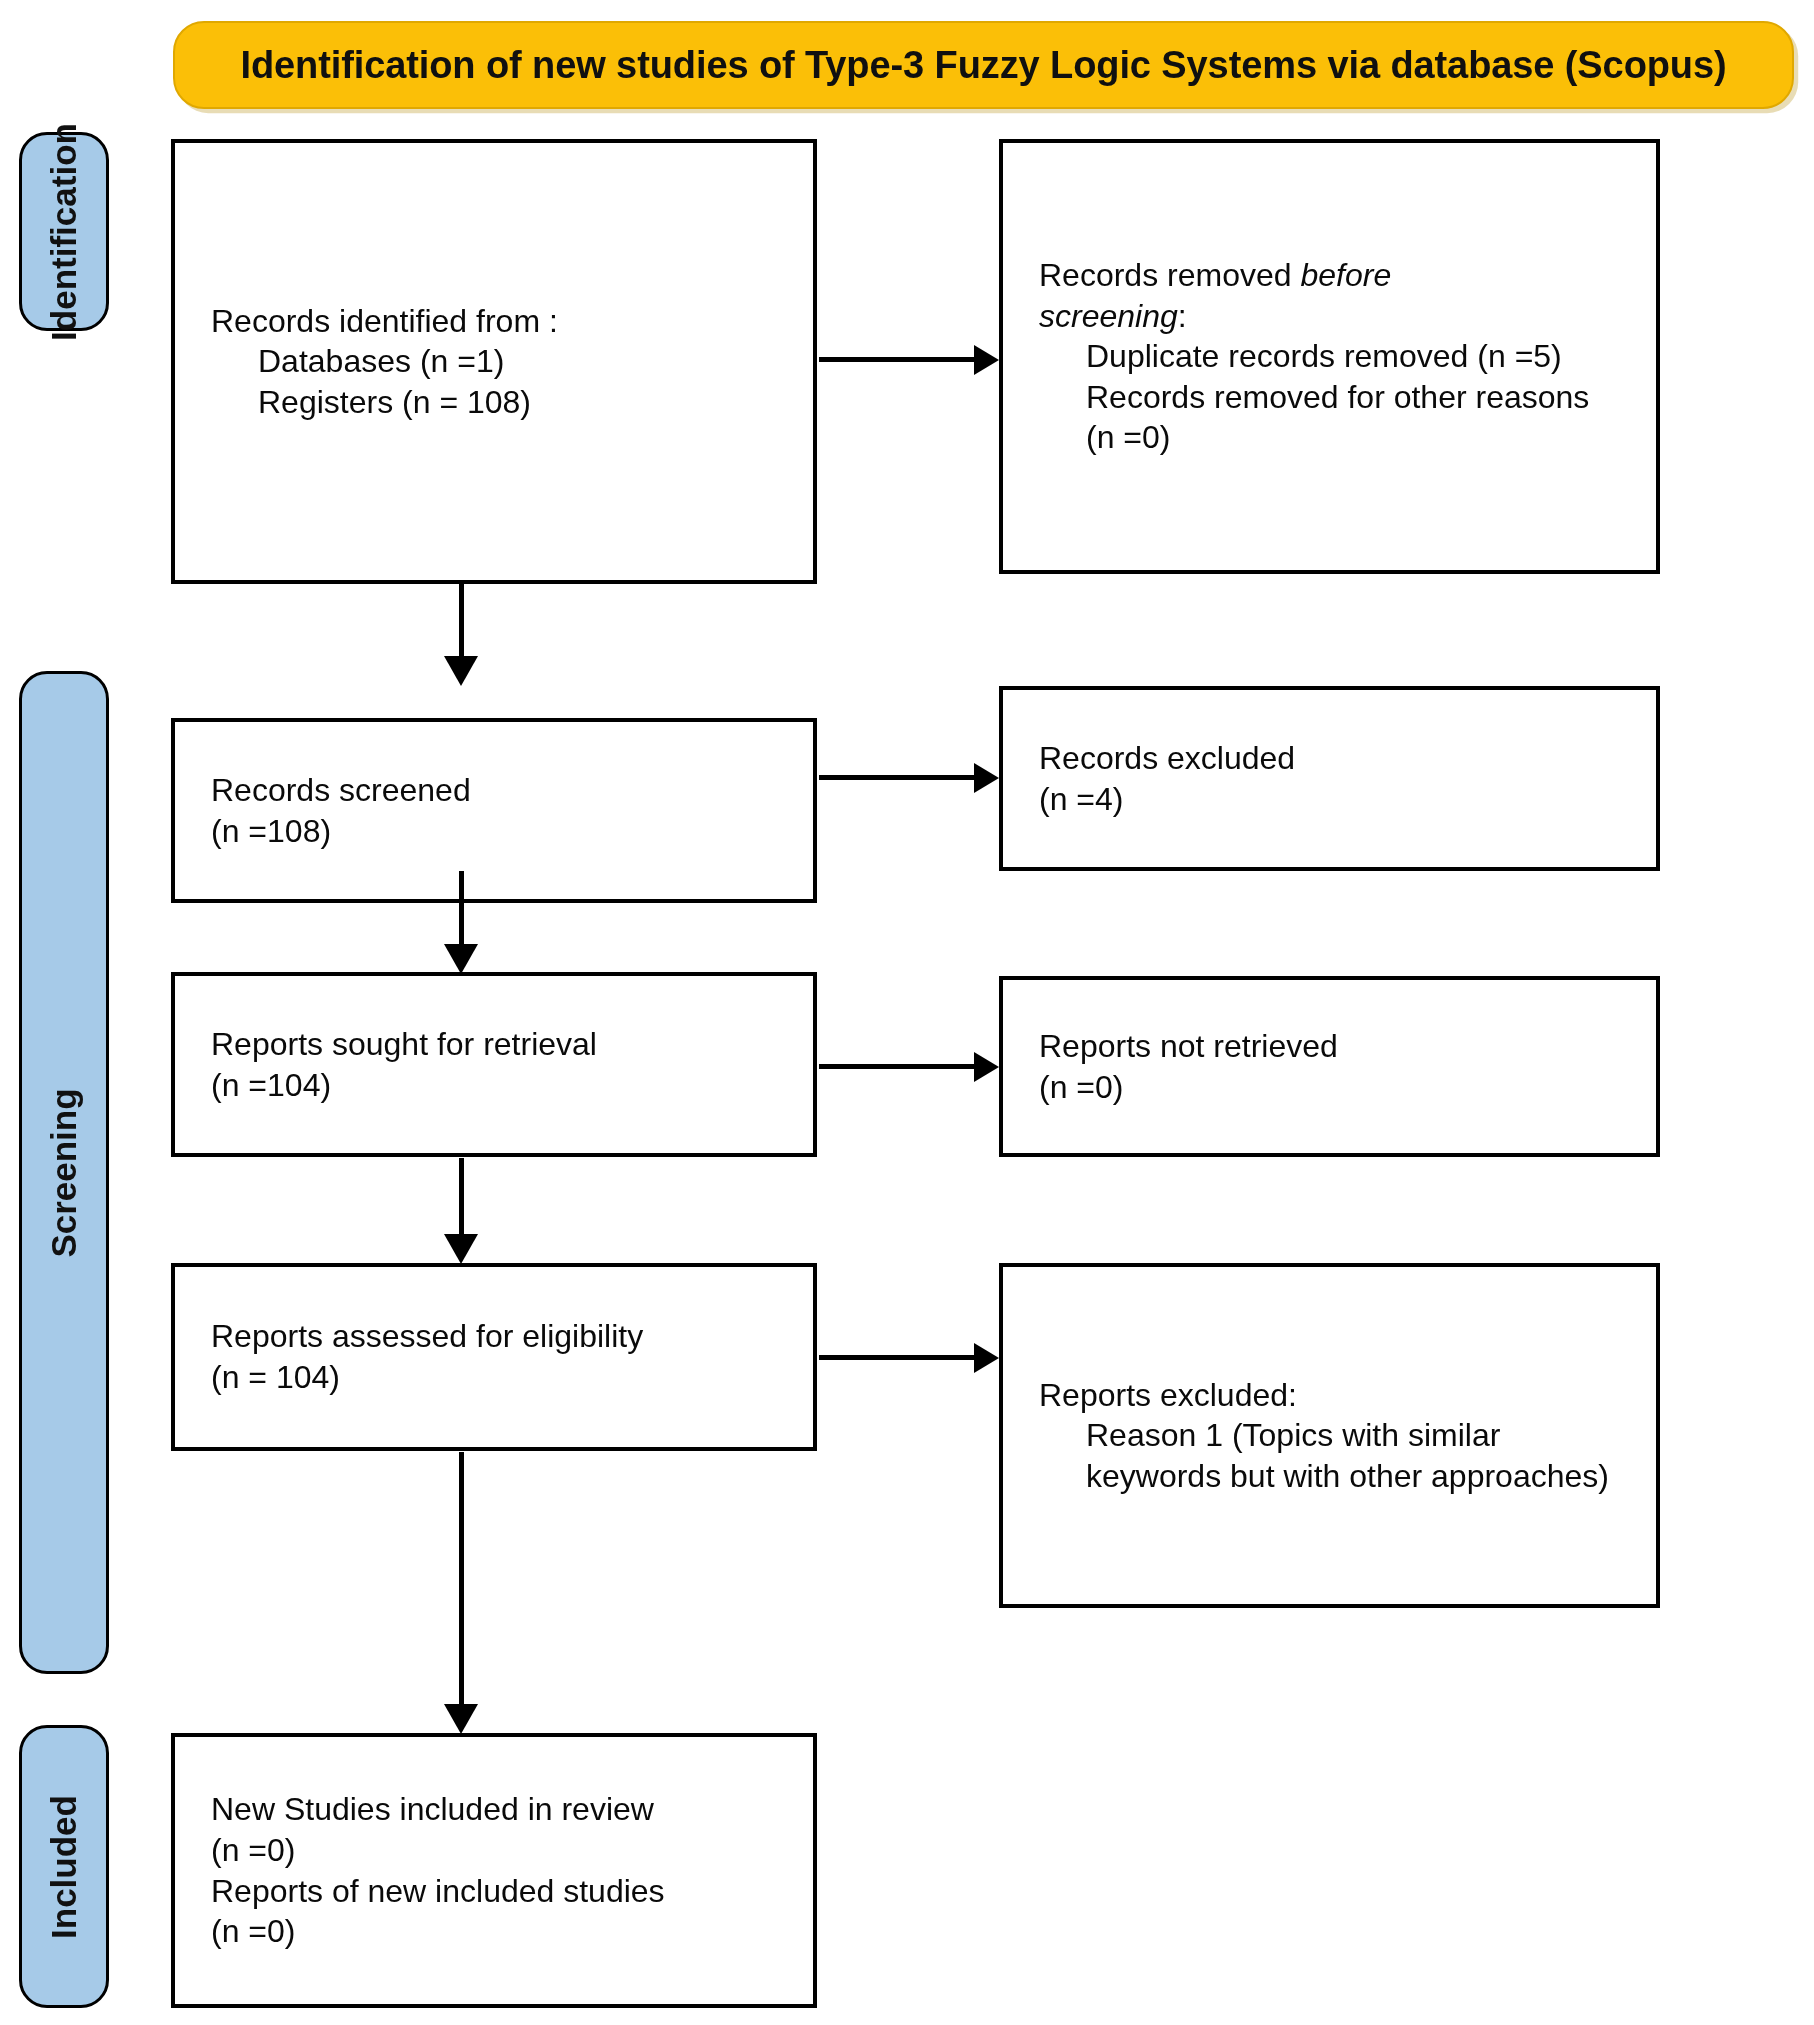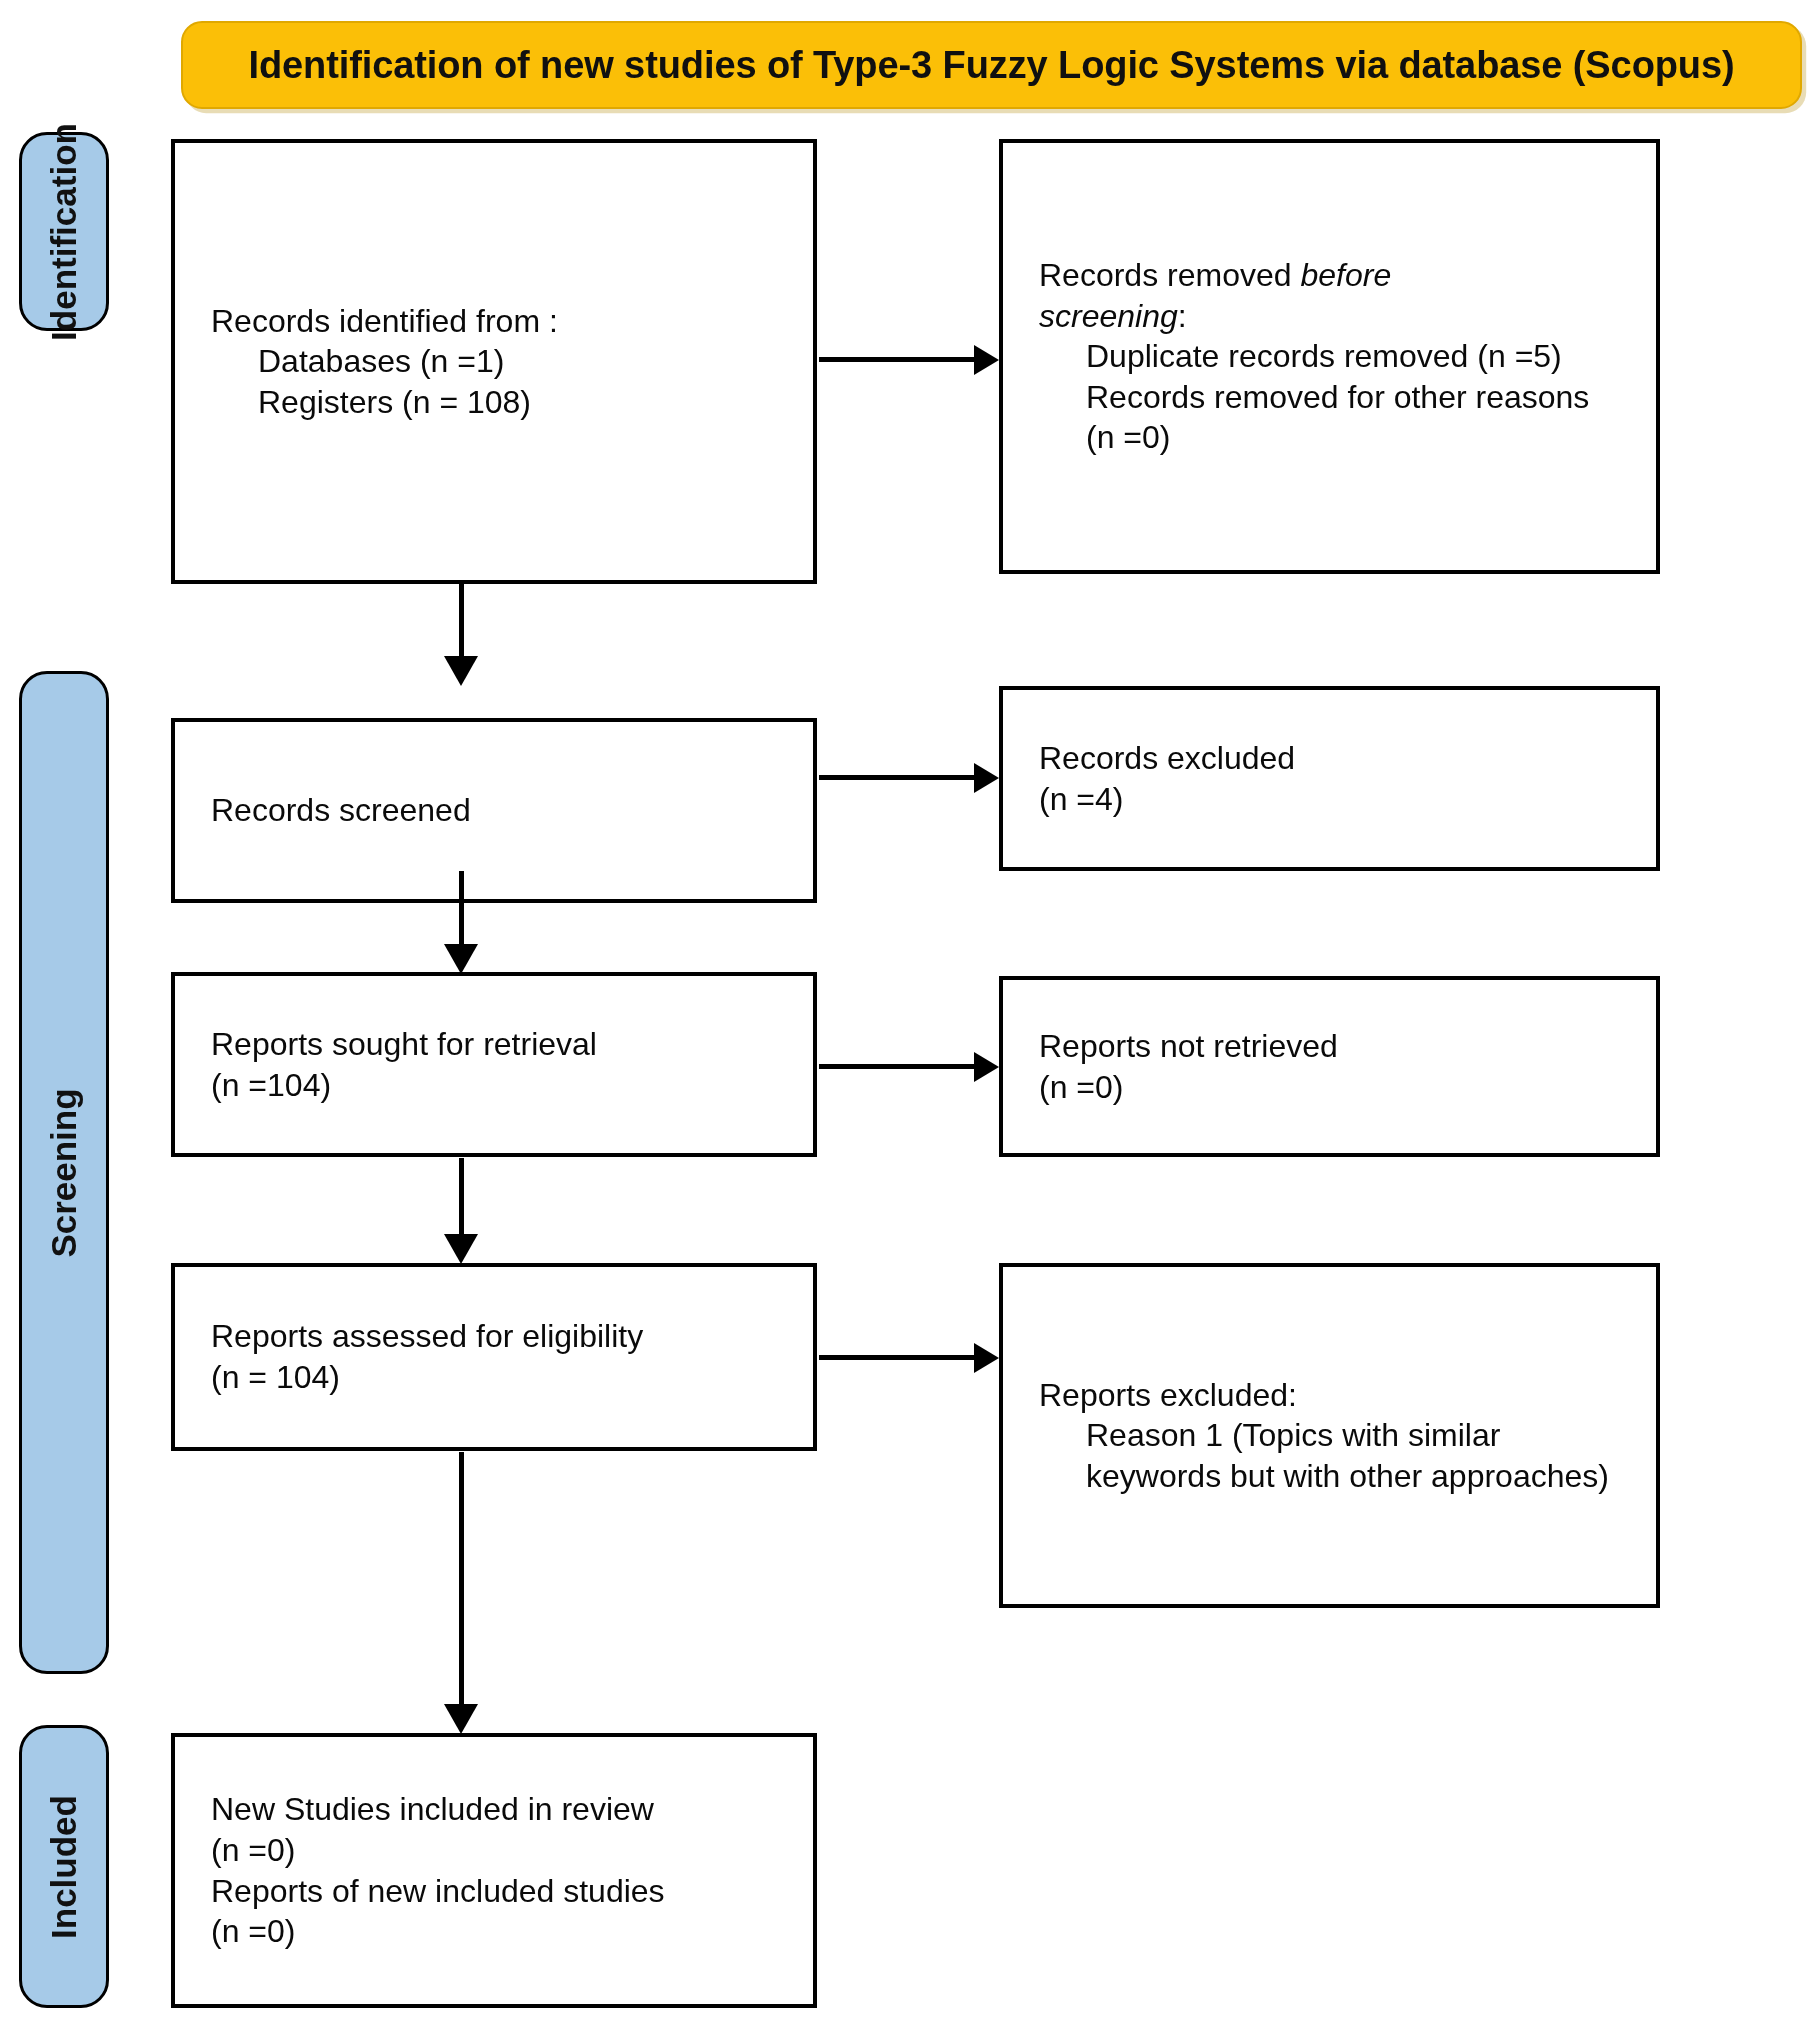--- a/index.html
+++ b/index.html
@@ -18,27 +18,26 @@
 
   
   .title-banner {
     position: absolute;
     left: 173px;
     top: 21px;
     width: 1621px;
     height: 88px;
     background: #FBBF07;
     border: 2.8px solid #E0A800;
-    border-radius: 21px;
+    border-radius: 31px;
     box-sizing: border-box;
     display: flex;
     align-items: center;
     justify-content: center;
     box-shadow: 4.2px 4.2px 0 rgba(180,140,10,0.30);
-    margin-left: 8px;
   }
   .title-text {
     font-size: 38px;
     font-weight: bold;
     color: #101010;
     letter-spacing: -0.1px;
     white-space: nowrap;
   }
 
   
@@ -179,20 +178,21 @@
     <p class="indent">Records removed for other reasons (n =0)</p>
   </div>
 
   <div class="arrow-h" id="arrow-h1">
     <span class="shaft"></span>
     <span class="head"></span>
   </div>
 
   <div class="box" id="box-screened">
     <p>Records screened</p>
+    <p>(n =108)</p>
   </div>
   <div class="box" id="box-excluded">
     <p>Records excluded</p>
     <p>(n =4)</p>
   </div>
   <div class="arrow-h" id="arrow-h2">
     <span class="shaft"></span>
     <span class="head"></span>
   </div>
 

